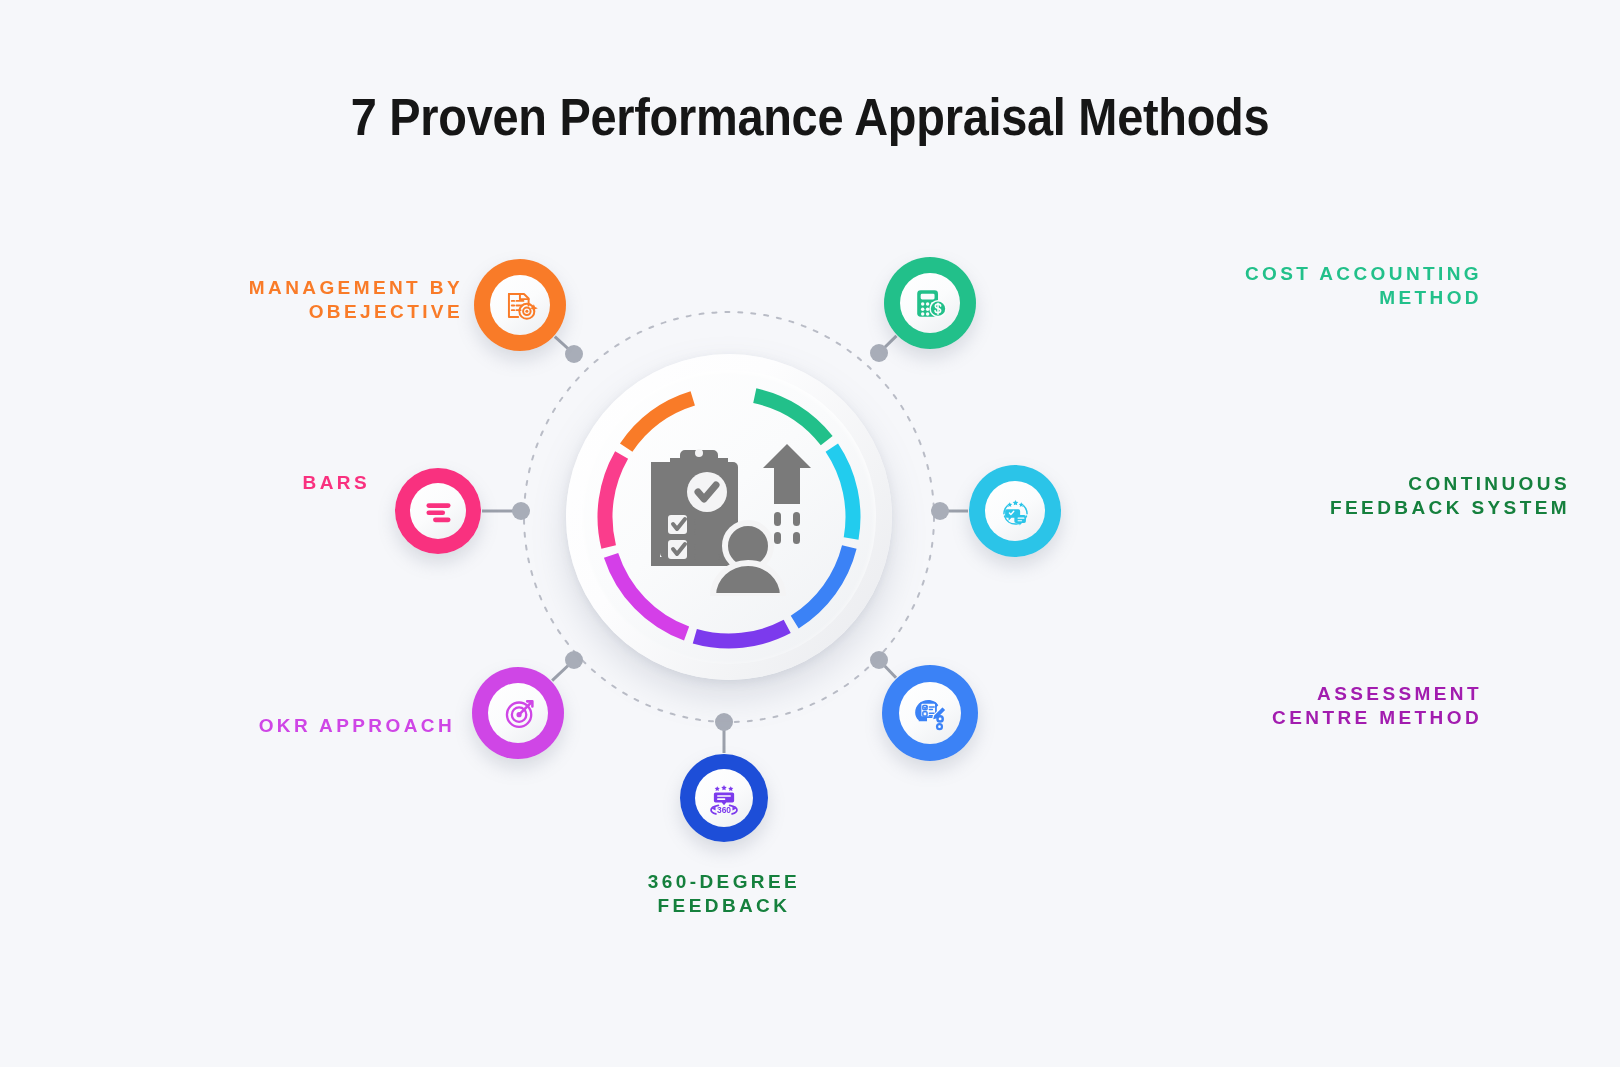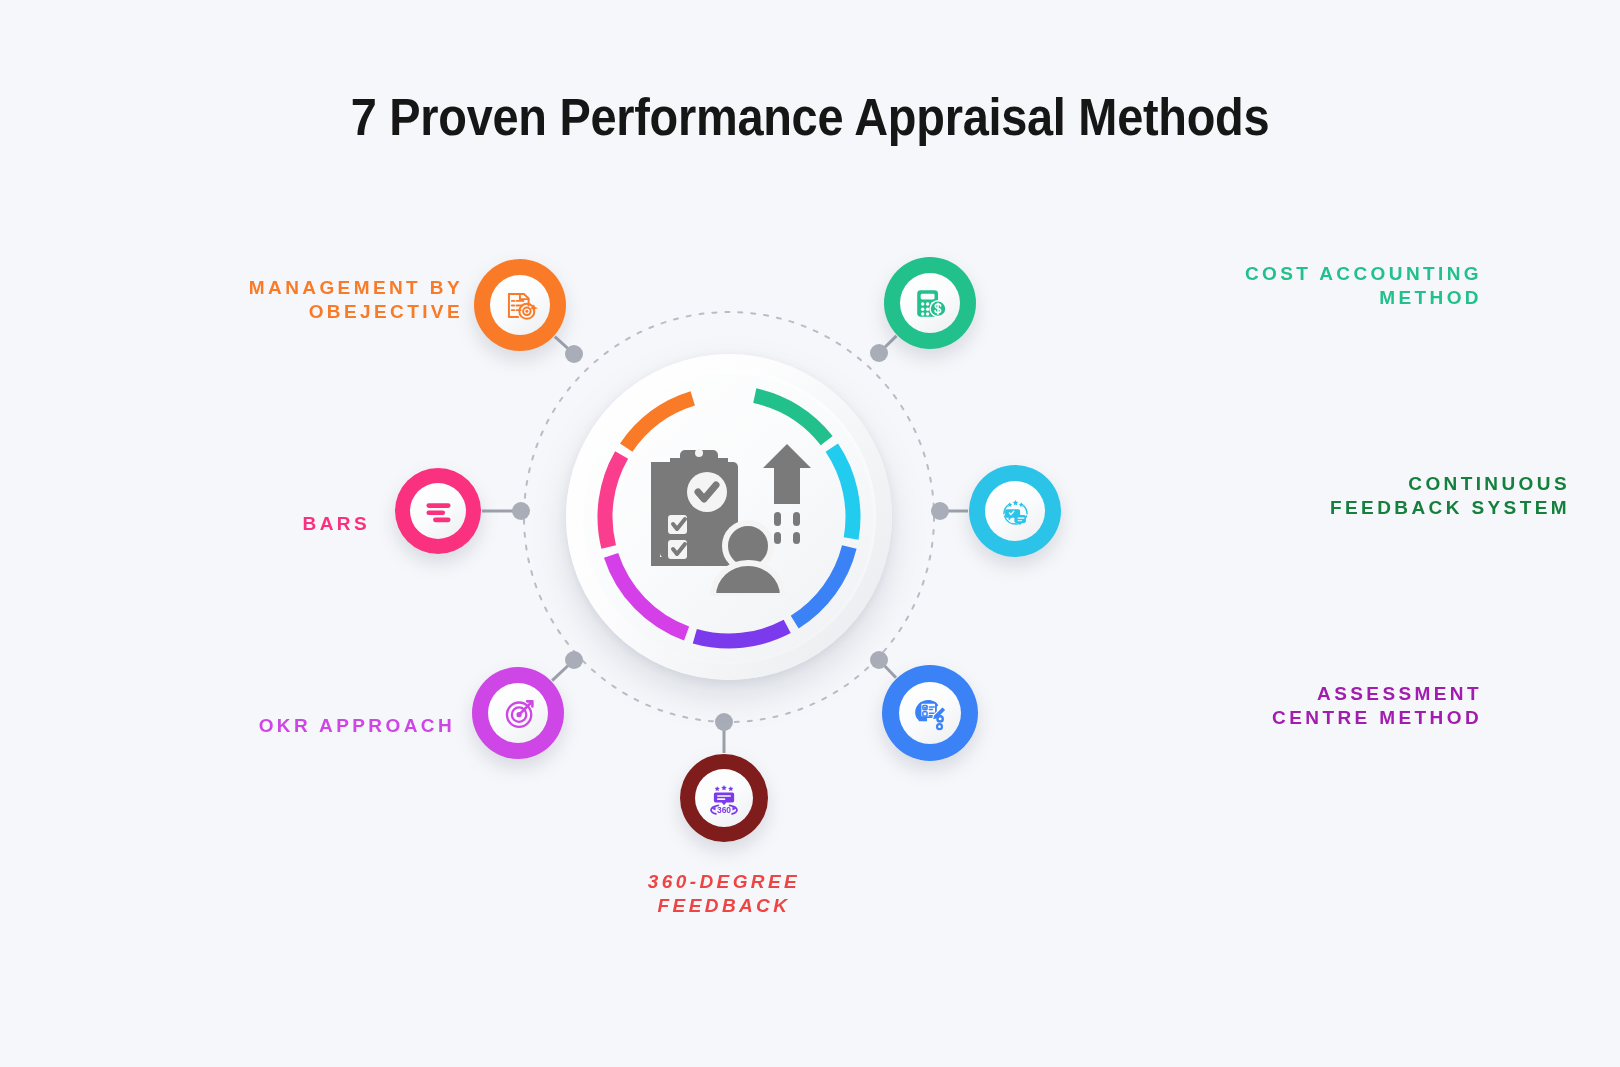--- a/index.html
+++ b/index.html
@@ -202,21 +202,21 @@
       <div class="node-circle" style="left:395px; top:468px; width:86px; height:86px; background:#F9317F;">
         <div class="ring-outer"></div>
         <div class="ring-inner" style="left:15px; top:15px; width:56px; height:56px;">
           <svg class="node-icon" width="35" height="35" viewBox="0 0 64 64" fill="#F9317F">
         <rect x="10" y="17" width="44" height="8.5" rx="4.25"></rect>
         <rect x="10" y="30" width="34" height="8.5" rx="4.25"></rect>
         <rect x="22" y="43" width="32" height="8.5" rx="4.25"></rect>
       </svg>
         </div>
       </div>
-      <div class="node-label lab-left" style="left:110px; top:512px; width:260px; color:#F9317F;">BARS</div>
+      <div class="node-label lab-left" style="left:110px; top:471px; width:260px; color:#F9317F;">BARS</div>
     </div>
       <div class="node">
       <div class="node-circle" style="left:969px; top:465px; width:92px; height:92px; background:#2BC4E8;">
         <div class="ring-outer"></div>
         <div class="ring-inner" style="left:16px; top:16px; width:60px; height:60px;">
           <svg class="node-icon" width="37" height="37" viewBox="0 0 64 64" fill="#2BC4E8">
         <g fill="none" stroke="#2BC4E8" stroke-width="2.6" stroke-linecap="round">
           <path d="M12 36 a20 20 0 0 1 6-14"></path>
           <path d="M52 36 a20 20 0 0 0-6-14"></path>
           <path d="M13 40 a20 20 0 0 0 38 0"></path>
@@ -277,21 +277,21 @@
         <circle cx="49" cy="42" r="2.4" fill="#fbfcfd"></circle>
         <circle cx="48" cy="55" r="6"></circle>
         <circle cx="48" cy="55" r="2.2" fill="#fbfcfd"></circle>
       </svg>
         </div>
       </div>
       <div class="node-label lab-right" style="left:1012px; top:682px; width:470px; color:#a21caf;">ASSESSMENT
 CENTRE METHOD</div>
     </div>
       <div class="node">
-      <div class="node-circle" style="left:680px; top:754px; width:88px; height:88px; background:#7f1d1d;">
+      <div class="node-circle" style="left:680px; top:754px; width:88px; height:88px; background:#1d4ed8;">
         <div class="ring-outer"></div>
         <div class="ring-inner" style="left:15px; top:15px; width:58px; height:58px;">
           <svg class="node-icon" width="36" height="36" viewBox="0 0 64 64" fill="#7C3AED">
         <g fill="#7C3AED">
           <path d="M20 11 l1.4 2.9 l3.2.4 l-2.3 2.2 l.6 3.2 l-2.9-1.6 l-2.9 1.6 l.6-3.2 l-2.3-2.2 l3.2-.4 z"></path>
           <path d="M32 9 l1.5 3.1 l3.4.5 l-2.5 2.4 l.6 3.4 l-3-1.6 l-3 1.6 l.6-3.4 l-2.5-2.4 l3.4-.5 z"></path>
           <path d="M44 11 l1.4 2.9 l3.2.4 l-2.3 2.2 l.6 3.2 l-2.9-1.6 l-2.9 1.6 l.6-3.2 l-2.3-2.2 l3.2-.4 z"></path>
         </g>
         <path d="M17 22 h30 a3 3 0 0 1 3 3 v12 a3 3 0 0 1-3 3 h-11 l-4 5 l-4-5 h-11 a3 3 0 0 1-3-3 v-12 a3 3 0 0 1 3-3 z"></path>
         <g stroke="#fbfcfd" stroke-width="2.8" stroke-linecap="round">
@@ -301,18 +301,18 @@
         <g fill="none" stroke="#7C3AED" stroke-width="3.2" stroke-linecap="round">
           <path d="M22 45 c-8 1.4-13 4.6-13 8.3 c0 3 3.4 5.6 8.6 7"></path>
           <path d="M42 45 c8 1.4 13 4.6 13 8.3 c0 3-3.4 5.6-8.6 7"></path>
         </g>
         <path d="M17 47 l-7 3.5 l7 3.5 z" fill="#7C3AED"></path>
         <path d="M47 47 l7 3.5 l-7 3.5 z" fill="#7C3AED"></path>
         <text x="32" y="58" text-anchor="middle" font-family="Liberation Sans, sans-serif" font-size="15" font-weight="700" fill="#7C3AED">360</text>
       </svg>
         </div>
       </div>
-      <div class="node-label lab-center" style="left:479px; top:870px; width:490px; color:#ef4444;font-style:italic;">360-DEGREE
+      <div class="node-label lab-center" style="left:479px; top:870px; width:490px; color:#15803d;">360-DEGREE
 FEEDBACK</div>
     </div>
     </div>
 
 </div>
 
 </body></html>

